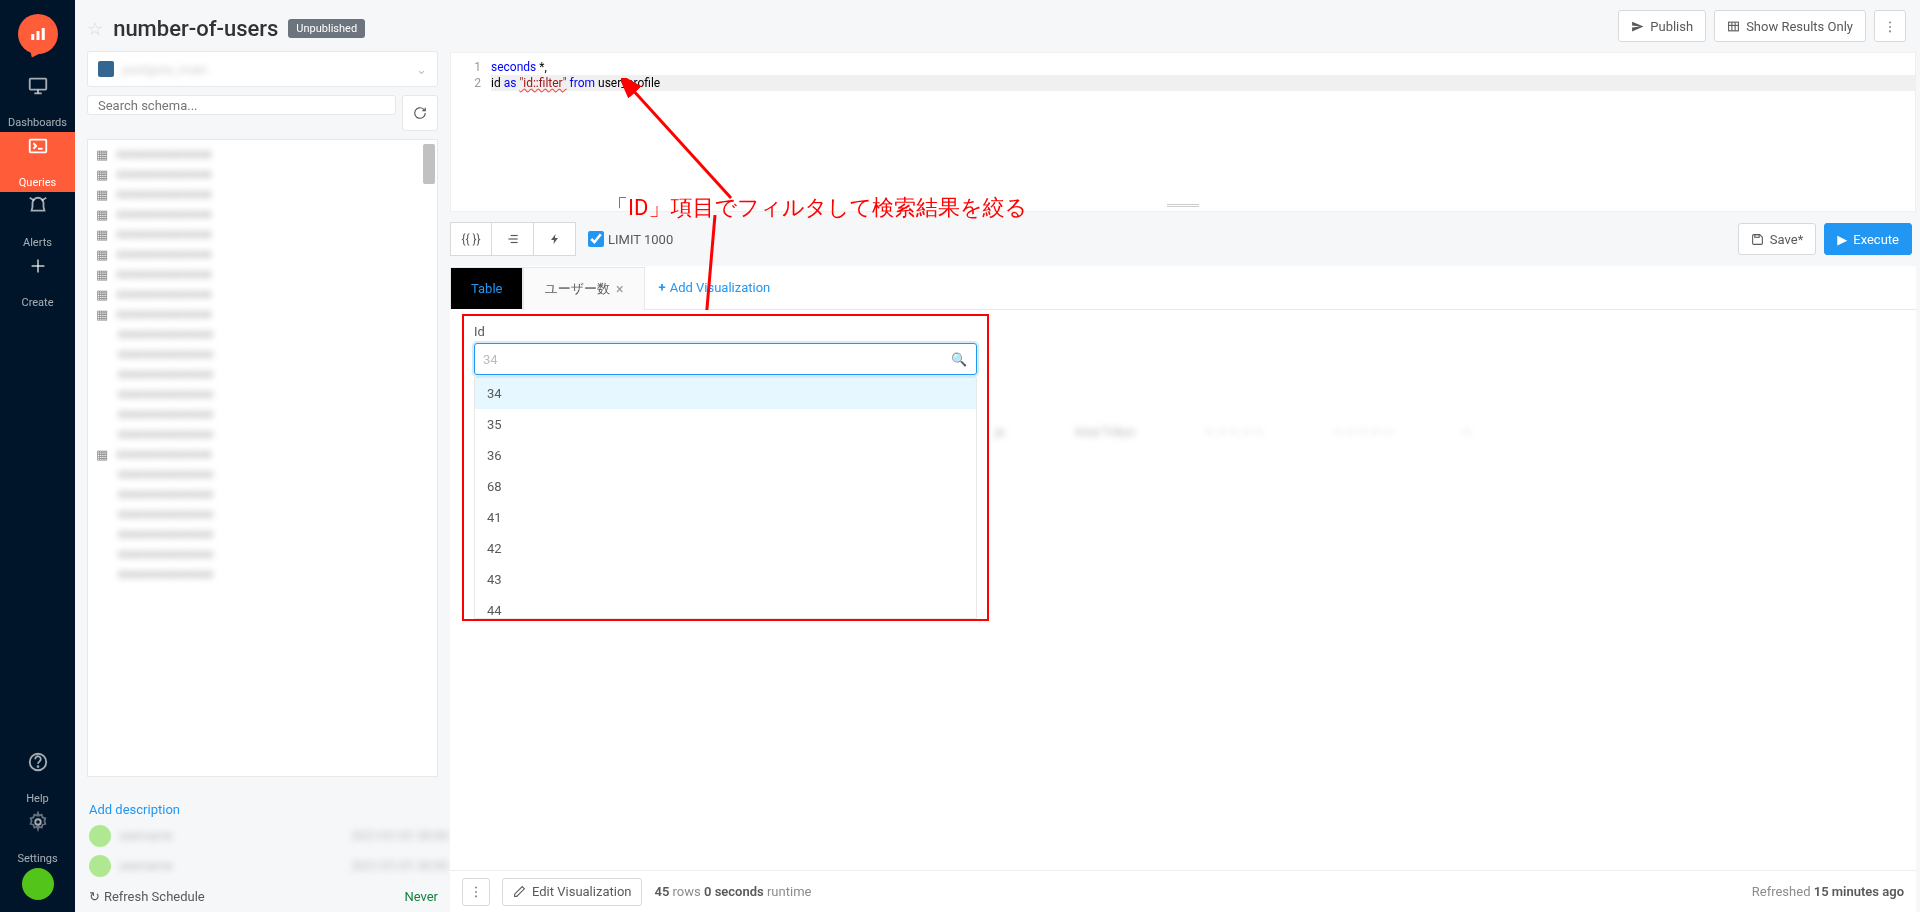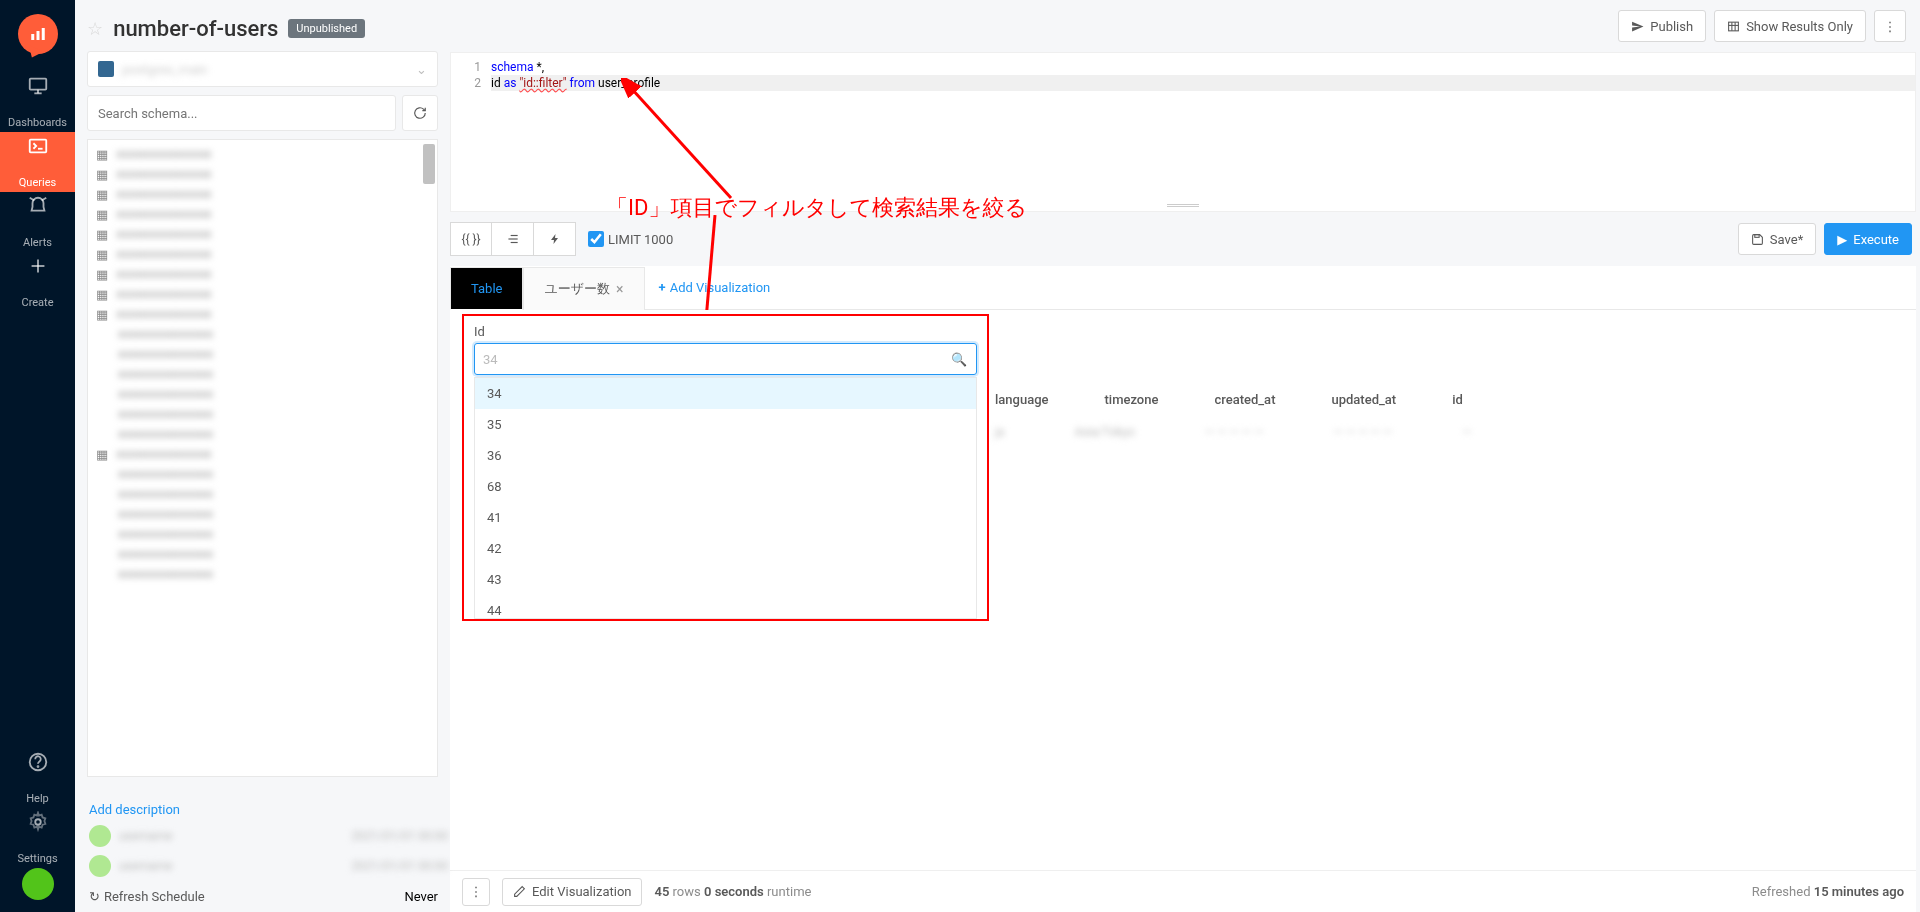--- a/index.html
+++ b/index.html
@@ -19,35 +19,35 @@
 .star-icon{color:#d9d9d9;font-size:18px}
 h1.qname{font-size:22px;font-weight:500;color:#323232}
 .badge{background:#6c757d;color:#fff;font-size:11px;padding:3px 8px;border-radius:3px}
 .sel-row{display:flex;gap:6px;padding-right:12px}
 .datasource{flex:1;border:1px solid #e8e8e8;background:#fff;height:36px;border-radius:3px;display:flex;align-items:center;padding:0 10px;position:relative}
 .ds-icon{width:16px;height:16px;background:#336791;border-radius:2px;margin-right:8px}
 .ds-name{flex:1;color:#ccc;filter:blur(3px)}
 .caret{color:#bfbfbf}
 .icon-btn{width:36px;height:36px;border:1px solid #e8e8e8;background:#fff;border-radius:3px;display:flex;align-items:center;justify-content:center;cursor:pointer;color:#595959}
 .search-row{display:flex;gap:6px;margin-top:8px;padding-right:12px}
-.search-in{flex:1;border:1px solid #e8e8e8;height:36px;border-radius:3px;padding:0 10px;font-size:13px}
+.search-in{flex:1;border:1px solid #e8e8e8;height:20px;border-radius:3px;padding:0 10px;font-size:13px}
 .schema{flex:1;background:#fff;border:1px solid #e8e8e8;margin-top:8px;overflow:auto;margin-right:12px;padding:4px 0;position:relative}
 .srow{display:flex;align-items:center;height:20px;padding:0 8px;gap:8px;font-size:12px}
 .srow .ticon{color:#8c8c8c;font-size:13px}
 .srow .tname{color:#999;filter:blur(3px);flex:1;white-space:nowrap;overflow:hidden}
 .srow.col{padding-left:30px}
 .srow.col .tname{filter:blur(3px)}
 .schema::after{content:"";position:absolute;right:2px;top:4px;width:12px;height:40px;background:#c1c1c1;border-radius:2px}
 .add-desc{color:#2196f3;cursor:pointer;font-size:13px;margin:25px 2px 4px}
 .user-row{display:flex;align-items:center;gap:8px;padding:4px 2px;font-size:12px}
 .user-row .uava{width:22px;height:22px;border-radius:50%;background:repeating-radial-gradient(circle,#7ed957 2px,#b0e892 2px 4px)}
 .user-row .uname{color:#bbb;filter:blur(3px);flex:1}
 .user-row .utime{color:#bbb;filter:blur(3px)}
 .refresh-row{display:flex;justify-content:space-between;padding:8px 12px 0 2px;font-size:13px}
-.refresh-row .never{color:#000000}
+.refresh-row .never{color:#15803d}
 
 .main{flex:1;display:flex;flex-direction:column;min-width:0}
 .topbar{height:52px;display:flex;align-items:center;justify-content:flex-end;gap:8px;padding:14px 14px}
 .btn{border:1px solid #d9d9d9;background:#fff;height:32px;padding:0 12px;border-radius:3px;display:flex;align-items:center;gap:6px;cursor:pointer;font-size:13px;color:#595959}
 .btn.primary{background:#2196f3;border-color:#2196f3;color:#fff}
 .btn.icononly{width:32px;padding:0;justify-content:center}
 .editor-area{background:#fff;border:1px solid #efefef;margin:0 4px 0 0;position:relative}
 .code{font-family:Consolas,Monaco,monospace;font-size:12px;padding:6px 0 120px;line-height:16px}
 .code-line{display:flex}
 .gutter{width:40px;text-align:right;padding-right:10px;color:#999;user-select:none}
@@ -298,21 +298,21 @@
         </svg>
       <span>Show Results Only</span>
     </button>
     <button class="btn icononly">⋮</button>
   </div>
 
   <div class="editor-area">
     <div class="code" id="code">
         <div class="code-line">
           <div class="gutter">1</div>
-          <div class="code-content"><span class="kw">schema</span><span class="ident"> *,</span></div>
+          <div class="code-content"><span class="kw">seconds</span><span class="ident"> *,</span></div>
         </div>
         <div class="code-line hl">
           <div class="gutter">2</div>
           <div class="code-content"><span class="ident">id </span><span class="kw">as</span><span class="ident"> </span><span class="str">"id::filter"</span><span class="ident"> </span><span class="kw">from</span><span class="ident"> user_profile</span></div>
         </div>
       </div>
 
     <svg class="arrow1">
         <defs>
           <marker id="ah" markerWidth="10" markerHeight="10" refX="2" refY="3" orient="auto">
@@ -384,27 +384,20 @@
           <div class="dd-item sel">34</div>
           <div class="dd-item">35</div>
           <div class="dd-item">36</div>
           <div class="dd-item">68</div>
           <div class="dd-item">41</div>
           <div class="dd-item">42</div>
           <div class="dd-item">43</div>
           <div class="dd-item">44</div>
         </div>
     </div>
-    <div class="tbl-head" id="thead">
-        <span>language</span>
-        <span>timezone</span>
-        <span>created_at</span>
-        <span>updated_at</span>
-        <span>id</span>
-      </div>
     <div class="tbl-row" id="trow">
         <span>ja</span>
         <span>Asia/Tokyo</span>
         <span>— — — — —</span>
         <span>— — — — —</span>
         <span>—</span>
       </div>
   </div>
 
   <div class="foot">

